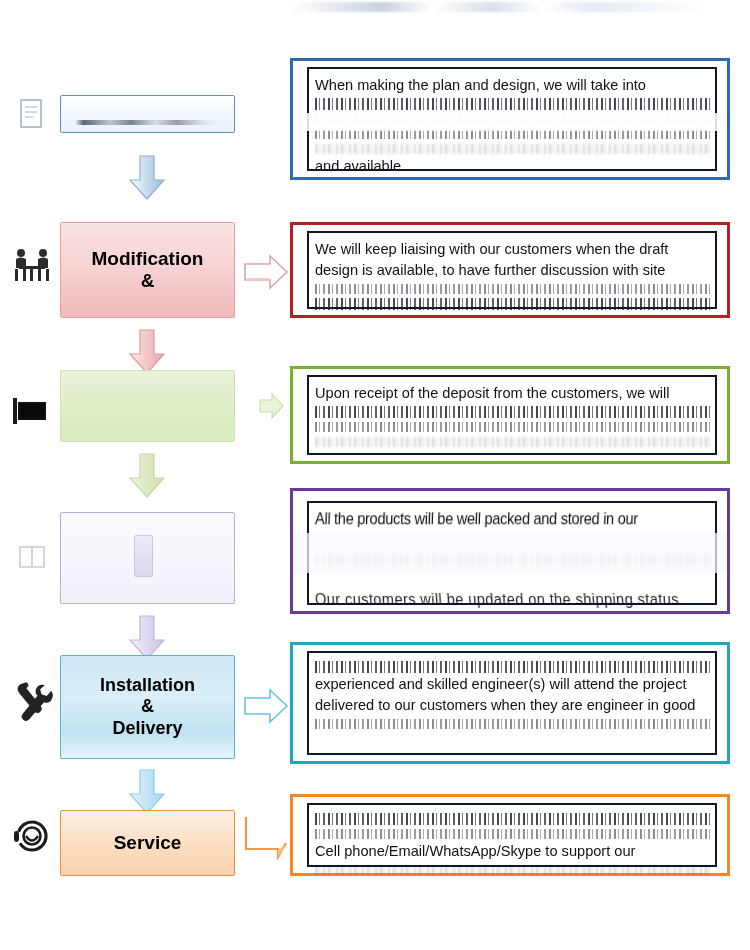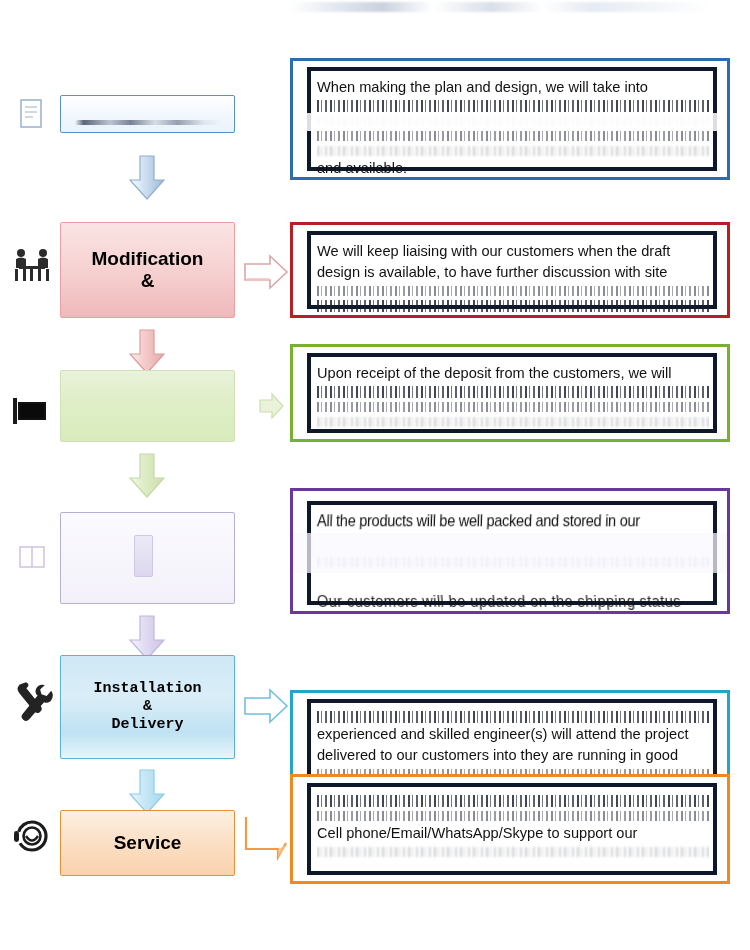--- a/index.html
+++ b/index.html
@@ -88,37 +88,37 @@
   .right-arrow{position:absolute;left:242px;width:48px;height:40px;}
 
   
   .panel{
     position:absolute;left:290px;width:440px;
     box-sizing:border-box;
     background:#ffffff;
     padding:6px 10px 6px 14px;
   }
   .panel-inner{
-    border:4px solid #0f172a;
+    border:2px solid #0f172a;
     height:100%;
     box-sizing:border-box;
     padding:6px 4px 6px 6px;
   }
   .panel p{
     margin:0;
     font-size:14.6px;
     line-height:1.45;
     color:#111;
     white-space:nowrap;
   }
   .panel.blue  {border:3px solid #2e6bb0;}
   .panel.red   {border:3px solid #b42025;}
   .panel.green {border:3px solid #7ab030;}
   .panel.purple{border:3px solid #68399a;}
-  .panel.cyan  {border:3px solid #22a6c4;margin-top:48px;}
+  .panel.cyan  {border:3px solid #22a6c4;}
   .panel.orange{border:3px solid #ef8a22;}
 
   
   .glyph-line{
     position:relative;height:15px;margin:0;
     overflow:hidden;
   }
   .glyph-line::before{
     content:"";position:absolute;left:0;top:3px;right:0;height:10px;
     background:
@@ -280,21 +280,21 @@
       <path d="M16 4 L30 4 L30 28 L40 28 L23 47 L6 28 L16 28 Z" fill="url(#gg)" stroke="#c4daa4" stroke-width="1.2"></path>
     </svg>
   </div>
 
   <div class="right-arrow" style="top:386px;">
     <svg width="48" height="40" viewBox="0 0 48 40" aria-hidden="true">
       <path d="M18 14 L30 14 L30 8 L41 20 L30 32 L30 26 L18 26 Z" fill="#e3efcd" stroke="#b8d492" stroke-width="1.2" opacity=".75"></path>
     </svg>
   </div>
 
-  <div class="panel green" style="top:344px;height:98px;">
+  <div class="panel green" style="top:366px;height:98px;">
     <div class="panel-inner">
       <p>Upon receipt of the deposit from the customers, we will</p>
       <div class="glyph-line tall"></div>
       <div class="glyph-line mid"></div>
       <div class="glyph-line faint"></div>
     </div>
   </div>
 
   <div class="stage-icon" style="top:533px;">
     <svg width="36" height="36" viewBox="0 0 36 36" aria-hidden="true">
@@ -334,21 +334,21 @@
     <div class="wash-band" style="top:42px;height:40px;background:rgba(250,248,255,.72);"></div>
   </div>
 
   <div class="stage-icon" style="top:680px;">
     <svg width="44" height="44" viewBox="0 0 44 44" aria-hidden="true">
       <path d="M8 6 q-4 5 1 9 l16 16 q3 3 6 0 q3 -3 0 -6 L15 9 q4 -4 -1 -6 z" fill="#232323" transform="rotate(6 22 22)"></path>
       <path d="M36 6 q-6 -2 -9 3 q-2 4 1 7 L12 33 q-3 3 0 6 q3 3 6 0 L34 23 q4 2 7 -1 q4 -5 1 -10 l-5 5 l-5 -2 l-1 -5 z" fill="#232323" transform="rotate(-4 22 22)"></path>
     </svg>
   </div>
 
-  <div class="stage-box box-cyan" style="top:655px;height:104px;font-size:15px;font-family:Liberation Mono, monospace;">
+  <div class="stage-box box-cyan" style="top:655px;height:104px;font-size:18px;">
     <span class="stage-label">Installation
 &amp;
 Delivery</span>
   </div>
 
   <div class="down-arrow" style="top:766px;">
     <svg width="46" height="52" viewBox="0 0 46 52" aria-hidden="true">
       <defs>
         <linearGradient id="gc" x1="0" y1="0" x2="1" y2="0">
           <stop offset="0%" stop-color="#eaf7fd"></stop>
@@ -363,21 +363,21 @@
   <div class="right-arrow" style="top:686px;">
     <svg width="48" height="40" viewBox="0 0 48 40" aria-hidden="true">
       <path d="M3 12 L28 12 L28 4 L45 20 L28 36 L28 28 L3 28 Z" fill="#ffffff" stroke="#6ec0dc" stroke-width="1.6"></path>
     </svg>
   </div>
 
   <div class="panel cyan" style="top:642px;height:122px;">
     <div class="panel-inner">
       <div class="glyph-line tall"></div>
       <p>experienced and skilled engineer(s) will attend the project</p>
-      <p>delivered to our customers into they are running in good</p>
+      <p>delivered to our customers when they are engineer in good</p>
       <div class="glyph-line mid"></div>
     </div>
   </div>
 
   <div class="stage-icon" style="top:815px;">
     <svg width="40" height="40" viewBox="0 0 40 40" aria-hidden="true">
       <path d="M20 5 a14 14 0 0 1 14 14 a14 14 0 0 1 -14 14 a14 14 0 0 1 -14 -14 a14 14 0 0 1 14 -14 z" fill="none" stroke="#1c1c1c" stroke-width="3.2" stroke-dasharray="58 12"></path>
       <circle cx="20" cy="19" r="8.5" fill="none" stroke="#1c1c1c" stroke-width="2.6"></circle>
       <path d="M14 19 q6 9 12 0" fill="none" stroke="#1c1c1c" stroke-width="2.4"></path>
       <rect x="2" y="14" width="5" height="11" rx="2.4" fill="#1c1c1c"></rect>
@@ -388,21 +388,21 @@
     <span class="stage-label">Service</span>
   </div>
 
   <div class="right-arrow" style="top:805px;height:60px;">
     <svg width="48" height="62" viewBox="0 0 48 62" aria-hidden="true">
       <path d="M4 12 L4 44 L36 44 L36 52 L44 38" fill="none" stroke="#ef9a47" stroke-width="2.2"></path>
       <path d="M36 44 L36 52 L45 40 Z" fill="#f7be86" opacity=".85"></path>
     </svg>
   </div>
 
-  <div class="panel orange" style="top:774px;height:110px;">
+  <div class="panel orange" style="top:794px;height:82px;">
     <div class="panel-inner">
       <div class="glyph-line tall"></div>
       <div class="glyph-line mid"></div>
       <p>Cell phone/Email/WhatsApp/Skype to support our</p>
       <div class="glyph-line faint"></div>
     </div>
   </div>
 
 </div>
 

